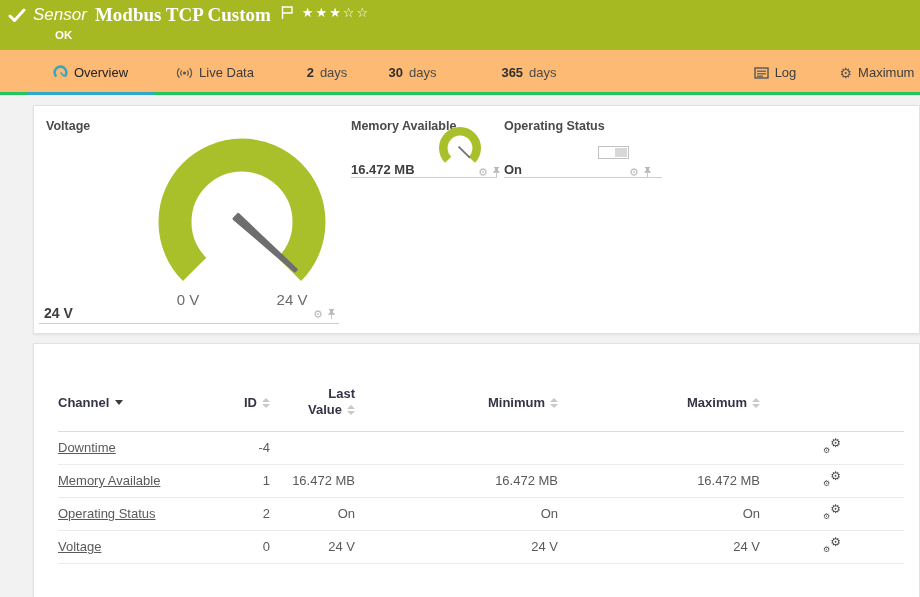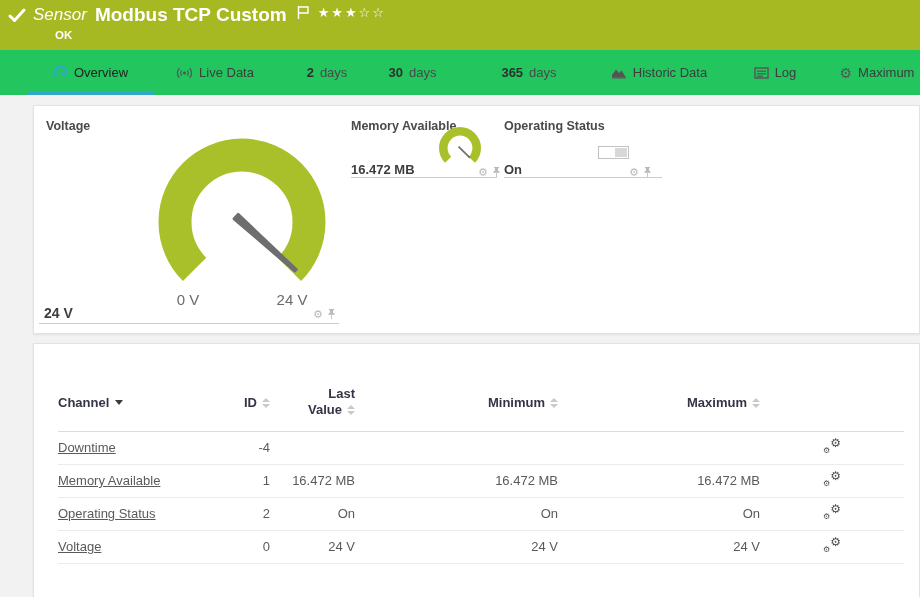--- a/index.html
+++ b/index.html
@@ -16,29 +16,29 @@
   .banner {
     position: absolute; top: 0; left: 0; width: 920px; height: 50px;
     background: #a6b822;
   }
   .banner .check { position: absolute; left: 8px; top: 8px; }
   .titlerow {
     position: absolute; left: 33px; top: 4px;
     display: flex; align-items: center; gap: 8px; color: #fff;
   }
   .sensor-kind { font-style: italic; font-size: 17px; font-weight: 500; text-align: right; }
-  .sensor-title { font-size: 19px; font-weight: bold; }
+  .sensor-title { font-size: 19px; font-weight: bold; font-family: Liberation Serif, serif; }
   .flag-icon { margin-left: 2px; margin-top: -6px; }
   .stars { font-size: 13px; letter-spacing: 2px; color: #fff; margin-top: -6px; white-space: nowrap; }
   .status-ok { position: absolute; left: 55px; top: 29px; color: #fff; font-weight: bold; font-size: 11.5px; }
 
   
   .tabbar {
     position: absolute; top: 50px; left: 0; width: 920px; height: 45px;
-    background: #22c55e; border-bottom: 5px solid #22c55e;
+    background: #fdba74; border-bottom: 3px solid #22c55e;
   }
   .tab {
     position: absolute; top: 0; height: 45px;
     display: flex; align-items: center; justify-content: center; gap: 6px;
     font-size: 13px; color: #3c3c3c; cursor: pointer; white-space: nowrap;
   }
   .tab .num { font-weight: bold; color: #2f2f2f; }
   .tab .lbl { color: #4a4a4a; }
   .tab.active { color: #222; }
   .tab.active::after {
@@ -154,27 +154,20 @@
     <span class="num">2</span>
     <span class="lbl">days</span>
   </div>
   <div class="tab tab-30days">
     <span class="num">30</span>
     <span class="lbl">days</span>
   </div>
   <div class="tab tab-365days">
     <span class="num">365</span>
     <span class="lbl">days</span>
-  </div>
-  <div class="tab tab-historic">
-    <svg width="16" height="13" viewBox="0 0 16 13">
-      <path d="M1 11.5 L1 9 5 3.5 8 7 10.5 4.5 15 11.5 Z" fill="#555"></path>
-      <line x1="1" y1="12" x2="15" y2="12" stroke="#555" stroke-width="1"></line>
-    </svg>
-    <span>Historic Data</span>
   </div>
   <div class="tab tab-log">
     <svg width="15" height="12" viewBox="0 0 15 12">
       <rect x="1" y="1" width="13" height="10" fill="none" stroke="#555" stroke-width="1.4"></rect>
       <line x1="3" y1="4.2" x2="12" y2="4.2" stroke="#555" stroke-width="1.2"></line>
       <line x1="3" y1="6.8" x2="12" y2="6.8" stroke="#555" stroke-width="1.2"></line>
       <line x1="3" y1="9.2" x2="9" y2="9.2" stroke="#555" stroke-width="1.2"></line>
     </svg>
     <span>Log</span>
   </div>

